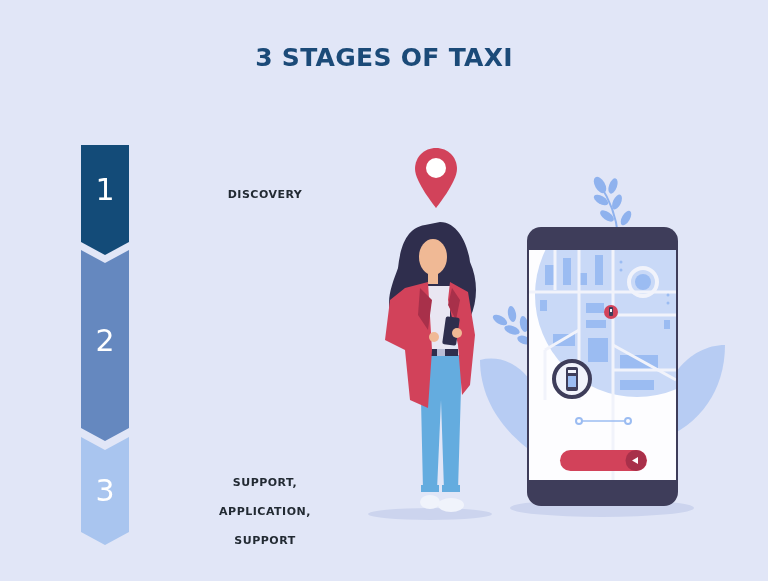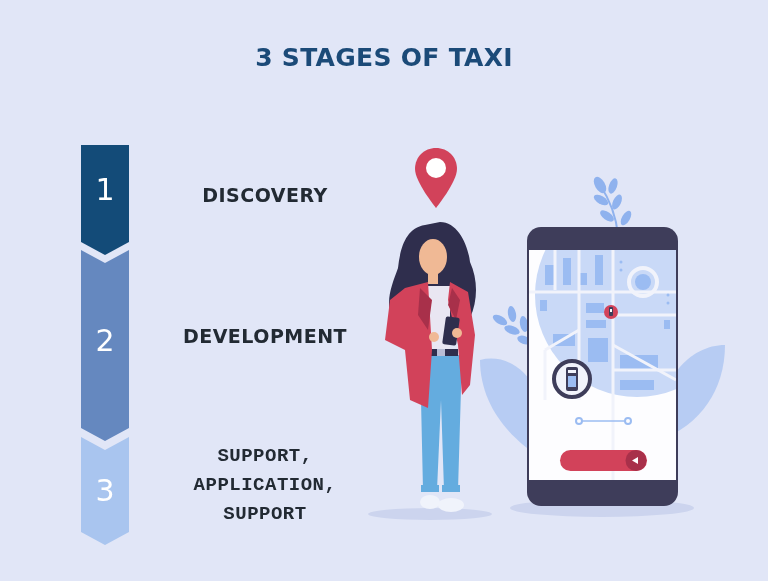--- a/index.html
+++ b/index.html
@@ -15,21 +15,21 @@
     font-size:25px; line-height:36px; letter-spacing:0.3px;
   }
   .title div { white-space:nowrap; }
   .stages { position:absolute; left:0; top:0; width:768px; height:581px; }
   .stage-num {
     position:absolute; left:81px; width:48px; text-align:center;
     color:#ffffff; font-size:30px; font-weight:normal;
   }
   .stage-label {
     position:absolute; text-align:center; color:#222a33;
-    font-size:19px; font-weight:bold; letter-spacing:0.5px; line-height:30px;
+    font-size:11px; font-weight:bold; letter-spacing:0.5px; line-height:30px;
   }
   svg.art { position:absolute; left:0; top:0; }
 </style>
 </head>
 <body>
 
 <div class="title">
   <div>3 STAGES OF TAXI</div>
 </div>
 
@@ -43,24 +43,21 @@
 </svg>
 
 <div class="stages">
   <div class="stage-num" style="top:172px;">1</div>
   <div class="stage-num" style="top:323px;">2</div>
   <div class="stage-num" style="top:473px;">3</div>
 
   <div class="stage-label" style="left:160px; width:210px; top:180px;">
     <div>DISCOVERY</div>
   </div>
-  <div class="stage-label" style="left:140px; width:250px; top:321px;">
-    <div>DEVELOPMENT</div>
-  </div>
-  <div class="stage-label" style="left:140px; width:250px; top:442px; line-height:29px;font-family:Liberation Mono, monospace;">
+  <div class="stage-label" style="left:140px; width:250px; top:468px; line-height:29px;">
     <div>SUPPORT,</div>
     <div>APPLICATION,</div>
     <div>SUPPORT</div>
   </div>
 </div>
 
 <svg class="art" width="768" height="581" viewBox="0 0 768 581">
 
   <ellipse cx="430" cy="514" rx="62" ry="6" fill="#ccd4ee"></ellipse>
   <ellipse cx="602" cy="508" rx="92" ry="9" fill="#ccd4ee"></ellipse>

